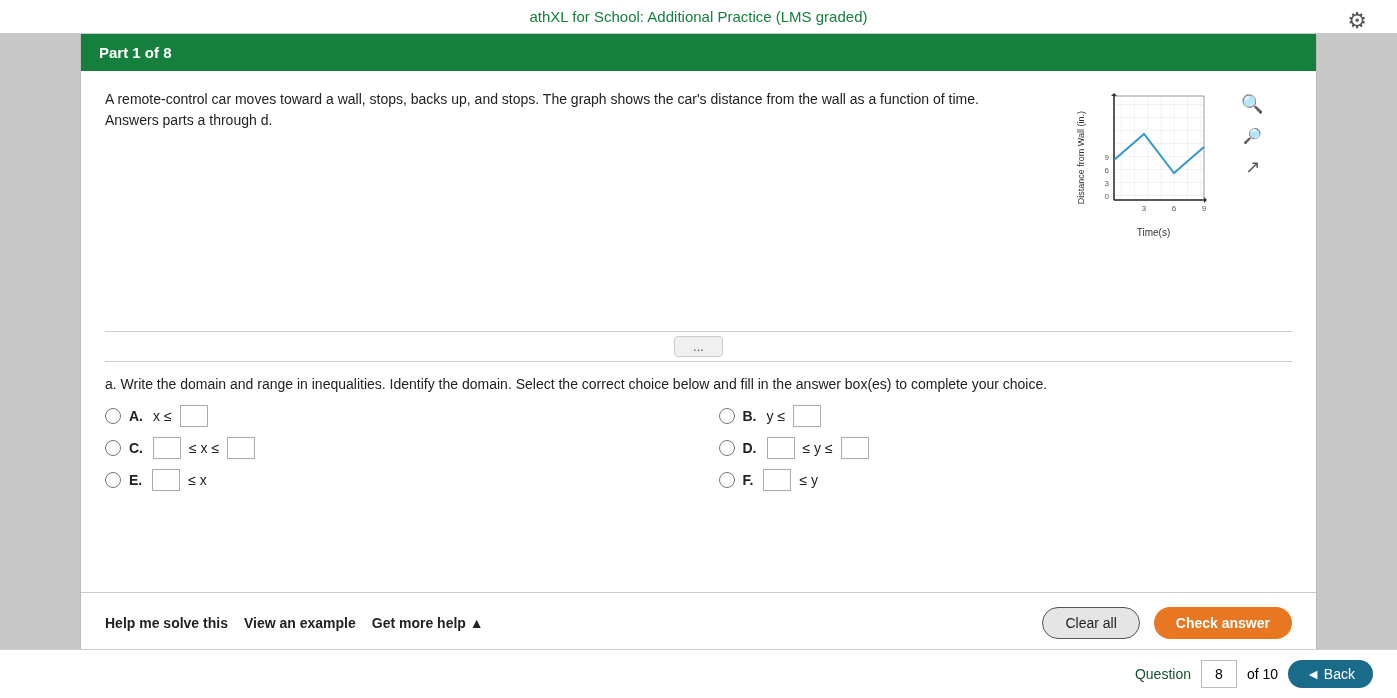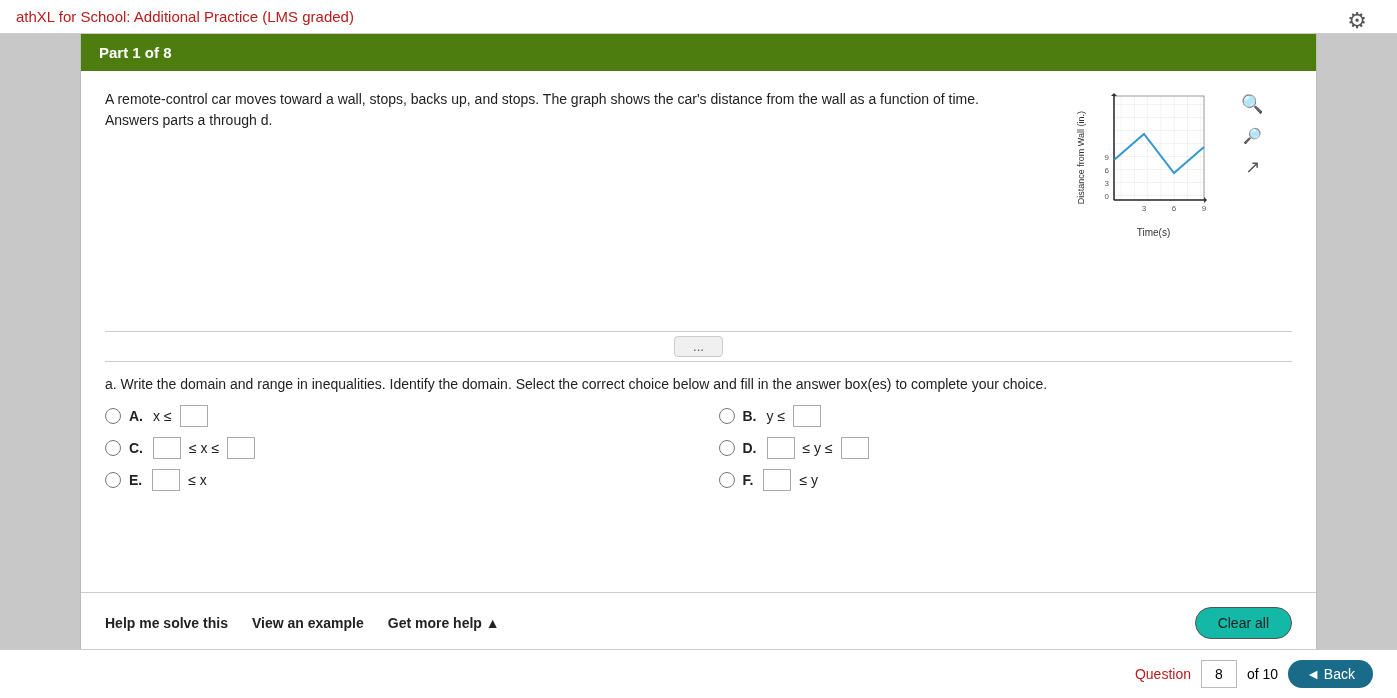--- a/index.html
+++ b/index.html
@@ -7,43 +7,44 @@
       font-family: Arial, sans-serif;
       background: #c8c8c8;
       width: 1397px;
       min-height: 698px;
       position: relative;
     }
     .page-title {
       background: #fff;
       padding: 8px 16px;
       font-size: 15px;
-      color: #b91c1c;
+      color: #15803d;
       border-bottom: 1px solid #ccc;
+      text-align: center;
     }
     .gear-btn {
       position: absolute;
       top: 8px;
       right: 30px;
       background: none;
       border: none;
       cursor: pointer;
       font-size: 22px;
       color: #555;
     }
     .main-card {
       background: #fff;
       margin: 0 80px;
       border: 1px solid #bbb;
       border-top: none;
       min-height: 620px;
       position: relative;
     }
     .part-header {
-      background: #4d7c0f;
+      background: #15803d;
       color: #fff;
       padding: 10px 18px;
       font-size: 15px;
       font-weight: bold;
     }
     .question-area {
       padding: 18px 42px 12px 24px;
       position: relative;
       min-height: 260px;
     }
@@ -140,37 +141,37 @@
       background: #fff;
       border-top: 1px solid #ccc;
       padding: 14px 24px;
       display: flex;
       align-items: center;
       justify-content: space-between;
     }
     .bottom-left {
       display: flex;
       align-items: center;
-      gap: 24px;
+      gap: 16px;
     }
     .help-link {
       font-size: 14px;
       color: #222;
       cursor: pointer;
       text-decoration: none;
       font-weight: bold;
     }
     .bottom-right {
       display: flex;
       align-items: center;
       gap: 14px;
     }
     .clear-all-btn {
       border: 1.5px solid #555;
-      background: #14b8a6;
+      background: #e5e5e5;
       border-radius: 20px;
       padding: 7px 22px;
       font-size: 14px;
       cursor: pointer;
       color: #222;
     }
     .check-answer-btn {
       background: #e87722;
       color: #fff;
       border: none;
@@ -188,21 +189,21 @@
       background: #fff;
       border-top: 1px solid #ccc;
       padding: 10px 24px;
       display: flex;
       align-items: center;
       justify-content: flex-end;
       gap: 10px;
       font-size: 14px;
     }
     .question-num-label {
-      color: #b91c1c;
+      color: #14532d;
     }
     .question-num-input {
       border: 1px solid #bbb;
       width: 36px;
       height: 28px;
       text-align: center;
       font-size: 14px;
     }
     .back-btn {
       background: #1a6b8a;
@@ -364,20 +365,21 @@
   </div>
 
   <div class="bottom-bar">
     <div class="bottom-left">
       <a class="help-link" href="#">Help me solve this</a>
       <a class="help-link" href="#">View an example</a>
       <a class="help-link" href="#">Get more help ▲</a>
     </div>
     <div class="bottom-right">
       <button class="clear-all-btn">Clear all</button>
+      <button class="check-answer-btn">Check answer</button>
     </div>
   </div>
 
 </div>
 
 <div class="footer-nav">
   <span class="question-num-label">Question</span>
   <input class="question-num-input" type="text" value="8" style="">
   <span>of 10</span>
   <button class="back-btn">◄ Back</button>

